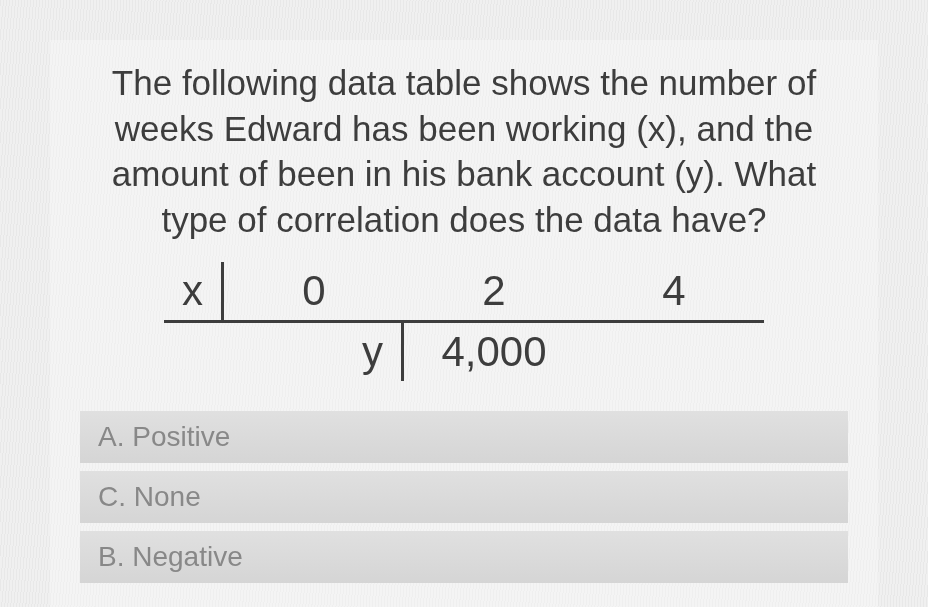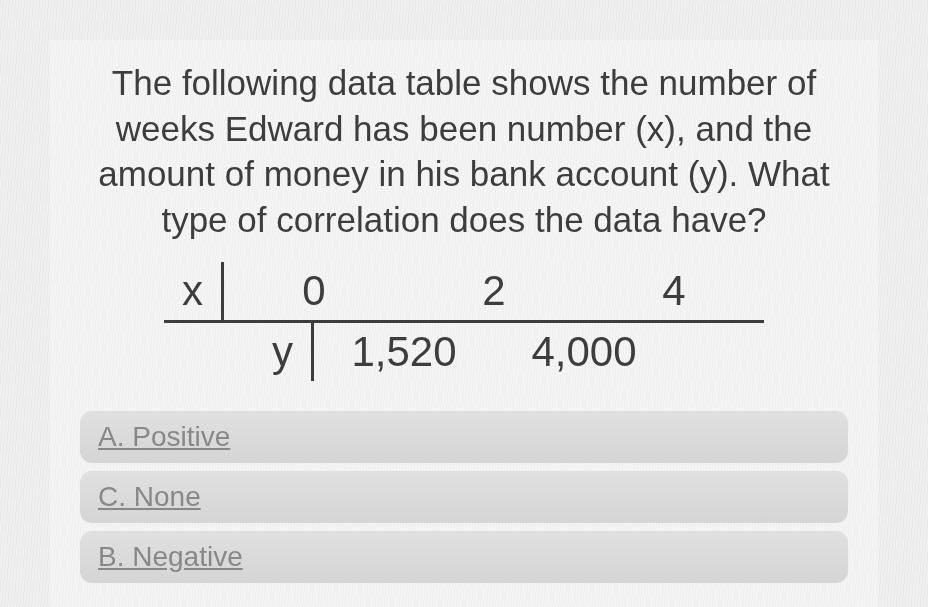--- a/index.html
+++ b/index.html
@@ -68,43 +68,41 @@
     .options {
       margin-top: 20px;
     }
     .option {
       background: #dcdcdc;
       background: linear-gradient(to bottom, #e0e0e0, #d5d5d5);
       margin-bottom: 8px;
       padding: 10px 18px;
       font-size: 28px;
       color: #888;
-      border-radius: 12px;
-      text-decoration: underline;
+      border-radius: 0;
     }
   </style>
 </head>
 <body>
 
 <div class="question-container">
-  <div class="question-text">The following data table shows the number of weeks Edward has been number (x), and the amount of money in his bank account (y). What type of correlation does the data have?</div>
+  <div class="question-text">The following data table shows the number of weeks Edward has been working (x), and the amount of been in his bank account (y). What type of correlation does the data have?</div>
 
   <div class="data-table">
     <div class="table-row top-row">
       <div class="row-label">x</div>
       <div class="row-values">
         <div class="cell">0</div>
         <div class="cell">2</div>
         <div class="cell">4</div>
       </div>
     </div>
     <div class="table-row">
       <div class="row-label">y</div>
       <div class="row-values">
-        <div class="cell">1,520</div>
         <div class="cell">4,000</div>
       </div>
     </div>
   </div>
 
   <div class="options">
     <div class="option">A. Positive</div>
     <div class="option">C. None</div>
     <div class="option">B. Negative</div>
   </div>

